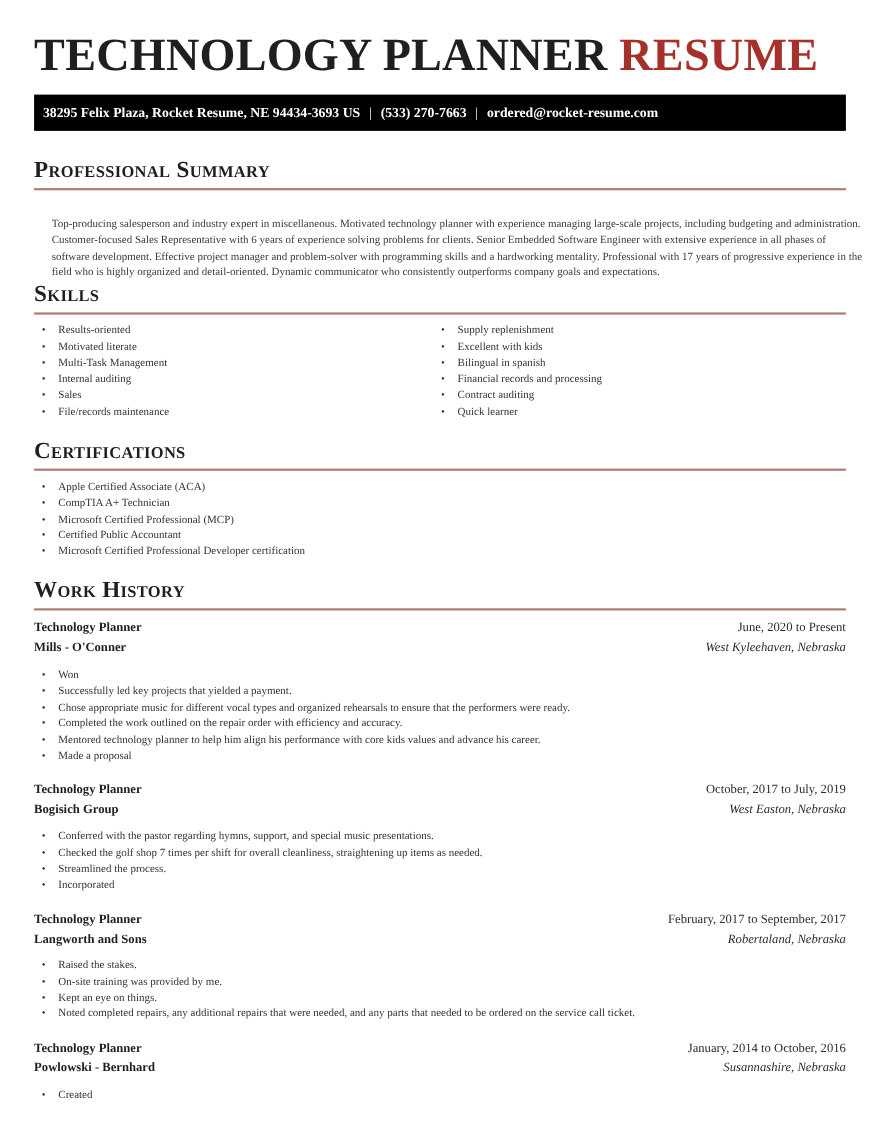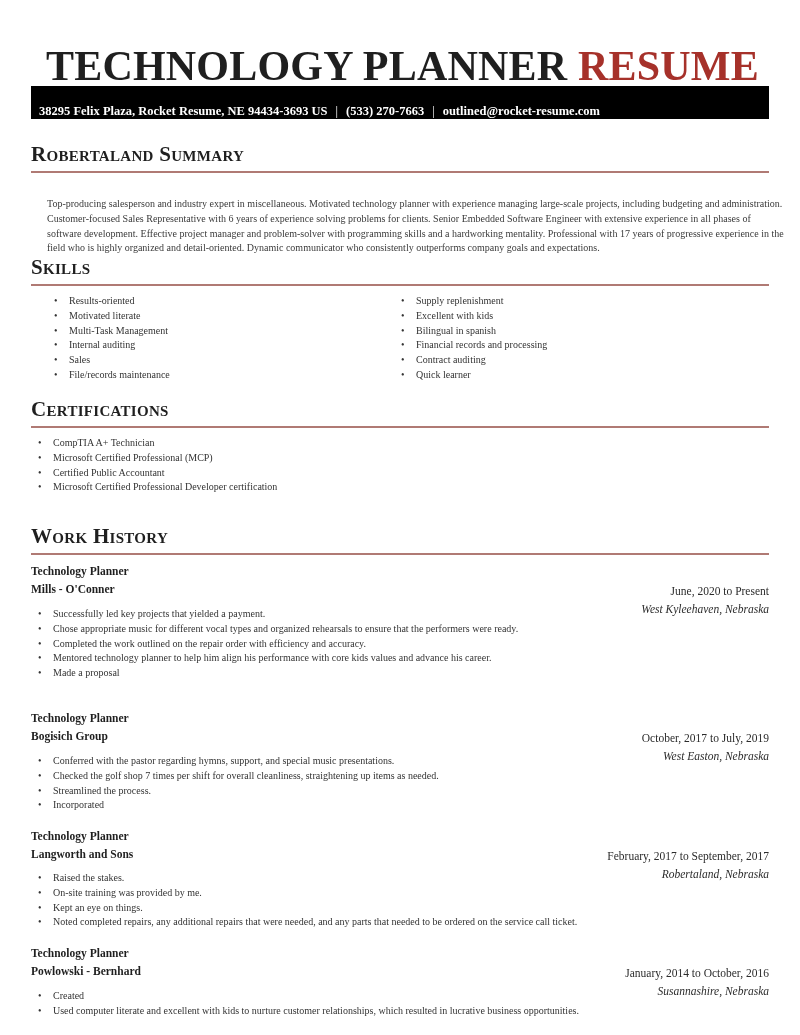--- a/index.html
+++ b/index.html
@@ -4,29 +4,29 @@
   <style>
     html, body { margin: 0; padding: 0; background: #ffffff; }
     body {
       width: 800px; height: 1035px; overflow: hidden;
       font-family: "Liberation Serif", "DejaVu Serif", serif;
       color: #2b2b2b;
       position: relative;
     }
     .page { position: absolute; left: 31px; top: 0; width: 738px; }
     .title {
-      margin: 15px; position: absolute; top: 28px; left: 0;
+      margin: 0; position: absolute; top: 28px; left: 0;
       font-size: 42px; font-weight: bold; letter-spacing: 0.2px;
       color: #1f1f1f; line-height: 46px; white-space: nowrap;
     }
     .title .accent { color: #a6312a; }
     .contact-bar {
       position: absolute; top: 86px; left: 0; width: 738px; height: 33px;
       background: #000; color: #fff; font-weight: bold; font-size: 12.5px;
-      display: flex; align-items: flex-end; padding-left: 8px; box-sizing: border-box;
+      display: flex; align-items: center; padding-left: 8px; box-sizing: border-box;
       white-space: nowrap;
     }
     .contact-bar .sep { margin: 0 8px; font-weight: normal; }
     .section-title {
       position: absolute; left: 0; margin: 0;
       font-size: 21px; font-weight: bold; font-variant: small-caps;
       color: #1f1f1f; letter-spacing: 0.3px; line-height: 24px;
     }
     .divider {
       position: absolute; left: 0; width: 738px; height: 2px;
@@ -42,83 +42,85 @@
     }
     ul.bullets li { position: relative; padding-left: 22px; white-space: nowrap; }
     ul.bullets li::before {
       content: "•"; position: absolute; left: 7px; top: 0; font-size: 10px; color: #333;
     }
     .job-title, .job-company {
       position: absolute; left: 0; font-weight: bold; font-size: 11.5px; color: #1f1f1f;
       white-space: nowrap; margin: 0;
     }
     .job-dates, .job-location {
-      position: absolute; right: 0; font-size: 11.5px; color: #2b2b2b; white-space: nowrap; text-align: center; margin-top: 20px;
+      position: absolute; right: 0; font-size: 11.5px; color: #2b2b2b; white-space: nowrap; text-align: center;
     }
     .job-location { font-style: italic; }
   </style>
 </head>
 <body>
 
 <div class="page">
 
   <h1 class="title">
     <span>TECHNOLOGY PLANNER</span>
     <span class="accent">RESUME</span>
   </h1>
 
   <div class="contact-bar">
     <span>38295 Felix Plaza, Rocket Resume, NE 94434-3693 US</span>
     <span class="sep">|</span>
     <span>(533) 270-7663</span>
     <span class="sep">|</span>
-    <span>outlined@rocket-resume.com</span>
+    <span>ordered@rocket-resume.com</span>
   </div>
 
-  <h2 class="section-title" style="top:142px">Robertaland Summary</h2>
+  <h2 class="section-title" style="top:142px">Professional Summary</h2>
   <div class="divider" style="top:171px"></div>
   <p class="summary">Top-producing salesperson and industry expert in miscellaneous. Motivated technology planner with experience managing large-scale projects, including budgeting and administration. Customer-focused Sales Representative with 6 years of experience solving problems for clients. Senior Embedded Software Engineer with extensive experience in all phases of software development. Effective project manager and problem-solver with programming skills and a hardworking mentality. Professional with 17 years of progressive experience in the field who is highly organized and detail-oriented. Dynamic communicator who consistently outperforms company goals and expectations.</p>
 
   <h2 class="section-title" style="top:255px">Skills</h2>
   <div class="divider" style="top:284px"></div>
-  <ul class="bullets" style="top:294px; left:16px;">
+  <ul class="bullets" style="top:294px; left:0;">
     <li>Results-oriented</li>
     <li>Motivated literate</li>
     <li>Multi-Task Management</li>
     <li>Internal auditing</li>
     <li>Sales</li>
     <li>File/records maintenance</li>
   </ul>
   <ul class="bullets" style="top:294px; left:363px;">
     <li>Supply replenishment</li>
     <li>Excellent with kids</li>
     <li>Bilingual in spanish</li>
     <li>Financial records and processing</li>
     <li>Contract auditing</li>
     <li>Quick learner</li>
   </ul>
 
   <h2 class="section-title" style="top:397px">Certifications</h2>
   <div class="divider" style="top:426px"></div>
   <ul class="bullets" style="top:436px; left:0;">
+    <li>Apple Certified Associate (ACA)</li>
     <li>CompTIA A+ Technician</li>
     <li>Microsoft Certified Professional (MCP)</li>
     <li>Certified Public Accountant</li>
     <li>Microsoft Certified Professional Developer certification</li>
   </ul>
 
   <h2 class="section-title" style="top:524px">Work History</h2>
   <div class="divider" style="top:553px"></div>
 
   <div>
     <div class="job-title" style="top:565px">Technology Planner</div>
     <div class="job-dates" style="top:565px">June, 2020 to Present</div>
     <div class="job-company" style="top:583px">Mills - O'Conner</div>
     <div class="job-location" style="top:583px">West Kyleehaven, Nebraska</div>
     <ul class="bullets" style="top:607px; left:0;">
+      <li>Won</li>
       <li>Successfully led key projects that yielded a payment.</li>
       <li>Chose appropriate music for different vocal types and organized rehearsals to ensure that the performers were ready.</li>
       <li>Completed the work outlined on the repair order with efficiency and accuracy.</li>
       <li>Mentored technology planner to help him align his performance with core kids values and advance his career.</li>
       <li>Made a proposal</li>
     </ul>
   </div>
 
   <div>
     <div class="job-title" style="top:712px">Technology Planner</div>
@@ -146,17 +148,16 @@
     </ul>
   </div>
 
   <div>
     <div class="job-title" style="top:947px">Technology Planner</div>
     <div class="job-dates" style="top:947px">January, 2014 to October, 2016</div>
     <div class="job-company" style="top:965px">Powlowski - Bernhard</div>
     <div class="job-location" style="top:965px">Susannashire, Nebraska</div>
     <ul class="bullets" style="top:989px; left:0;">
       <li>Created</li>
-      <li>Used computer literate and excellent with kids to nurture customer relationships, which resulted in lucrative business opportunities.</li>
     </ul>
   </div>
 
 </div>
 
 </body></html>

